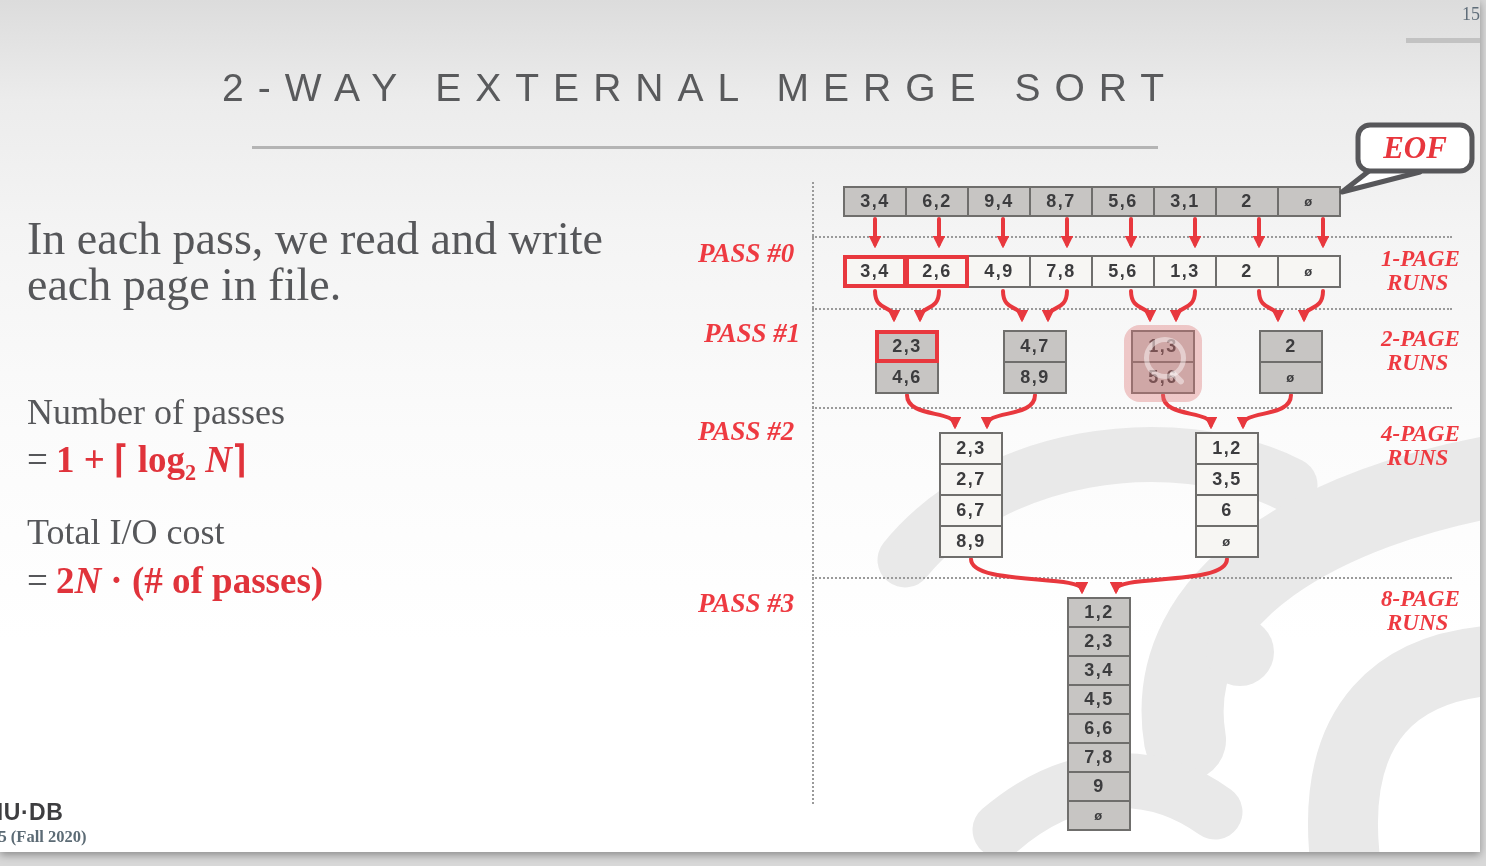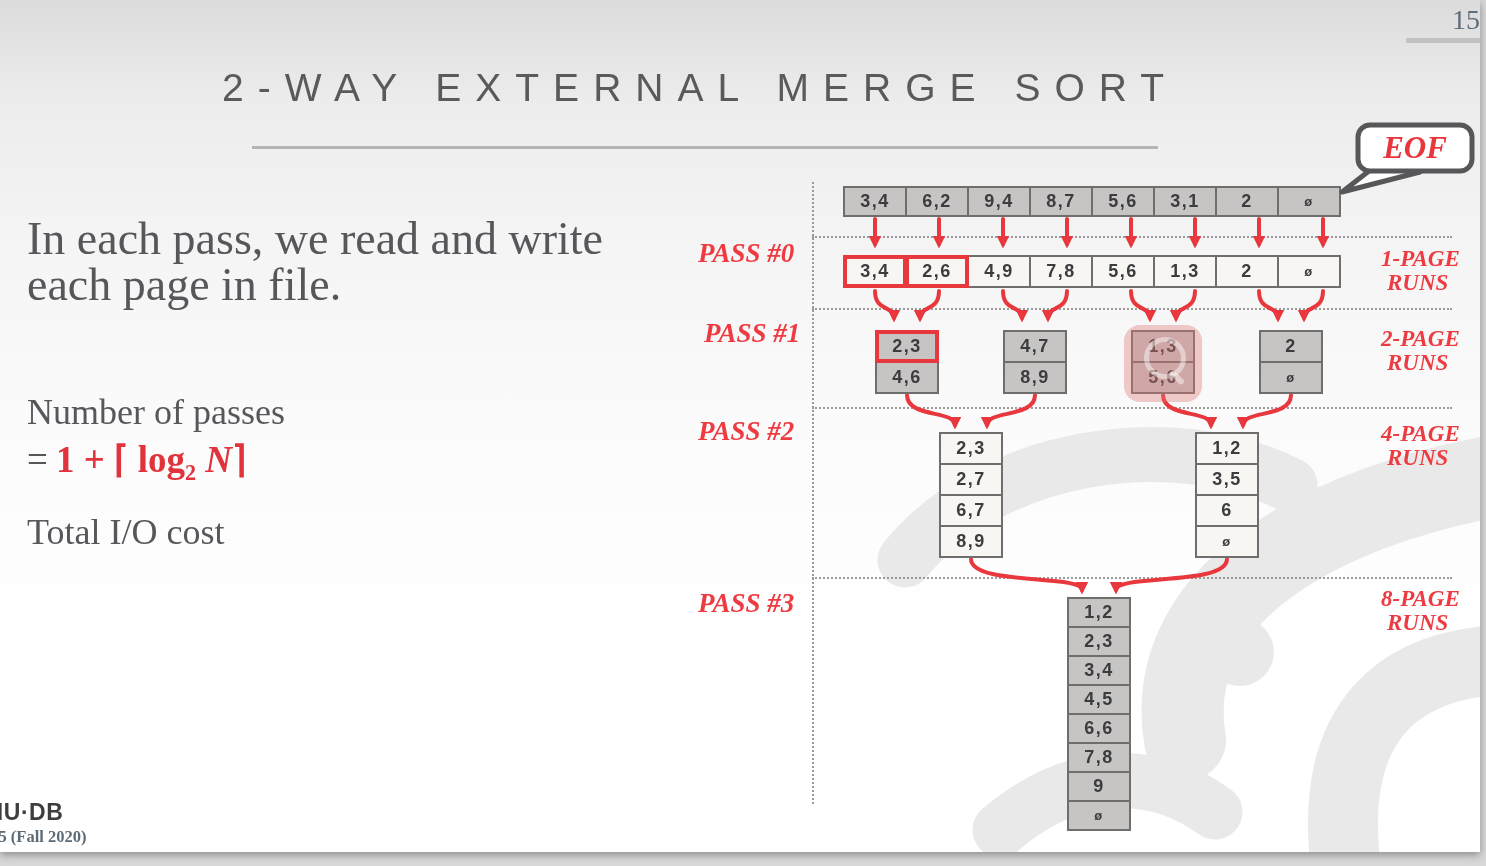--- a/index.html
+++ b/index.html
@@ -5,21 +5,21 @@
   html,body{margin:0;padding:0;width:1486px;height:866px;overflow:hidden;background:#d8d8d8;}
   .slide{position:absolute;left:0;top:0;width:1480px;height:852px;overflow:hidden;
          background:linear-gradient(180deg,#dcdcdc 0px,#ececec 100px,#f4f4f4 230px,#fbfbfb 430px,#ffffff 640px);
          box-shadow:0 3px 8px rgba(0,0,0,.35);}
   .abs{position:absolute;}
   
   .title{left:0;right:80px;top:66px;text-align:center;font-family:"Liberation Sans",sans-serif;
          font-size:39px;font-weight:400;letter-spacing:14px;color:#595a5c;white-space:nowrap;}
   .title-underline{left:252px;top:146px;width:906px;height:3px;background:#b4b4b4;}
   .page-number{left:1440px;top:4px;width:40px;text-align:right;font-family:"Liberation Serif",serif;
-         font-size:28px;color:#5f6d79;}
+         font-size:18px;color:#5f6d79;}
   .page-underline{left:1406px;top:38px;width:74px;height:5px;background:#c2c2c2;}
   .serif-text{font-family:"Liberation Serif",serif;color:#56575a;}
   .paragraph{left:27px;top:216px;width:655px;font-size:46px;line-height:46px;}
   .lbl-line{left:27px;font-size:36px;line-height:44px;}
   .formula{left:27px;font-size:37px;line-height:46px;font-family:"Liberation Serif",serif;}
   .formula .eq{color:#56575a;margin-right:8px;}
   .formula .red{color:#e0333b;font-weight:bold;text-align:center;}
   .formula sub{font-size:0.6em;}
   .ceil{font-weight:bold;}
   
@@ -80,20 +80,23 @@
   <div class="abs page-underline"></div>
   <div class="abs title">2-WAY EXTERNAL MERGE SORT</div>
   <div class="abs title-underline"></div>
 
   <div class="abs serif-text paragraph">In each pass, we read and write each page in file.</div>
   <div class="abs serif-text lbl-line" style="top:390px;">Number of passes</div>
   <div class="abs formula" style="top:437px;">
     <span class="eq">=</span><span class="red"><span class="ceil">1 + ⌈ log</span><sub>2</sub>&nbsp;<i>N</i><span class="ceil">⌉</span></span>
   </div>
   <div class="abs serif-text lbl-line" style="top:510px;">Total I/O cost</div>
+  <div class="abs formula" style="top:558px;">
+    <span class="eq">=</span><span class="red"><span>2</span><i>N</i><span> · (# of passes)</span></span>
+  </div>
 
   <div class="abs vdotted"></div>
   <div class="abs hdotted" style="top:236px;"></div>
   <div class="abs hdotted" style="top:308px;"></div>
   <div class="abs hdotted" style="top:407px;"></div>
   <div class="abs hdotted" style="top:577px;"></div>
 
   <svg class="abs arrows" width="1486" height="866" viewBox="0 0 1486 866">
     <defs>
       <marker id="ah" viewBox="0 0 10 10" refX="6.5" refY="5" markerWidth="3.2" markerHeight="3.2" orient="auto-start-reverse">

